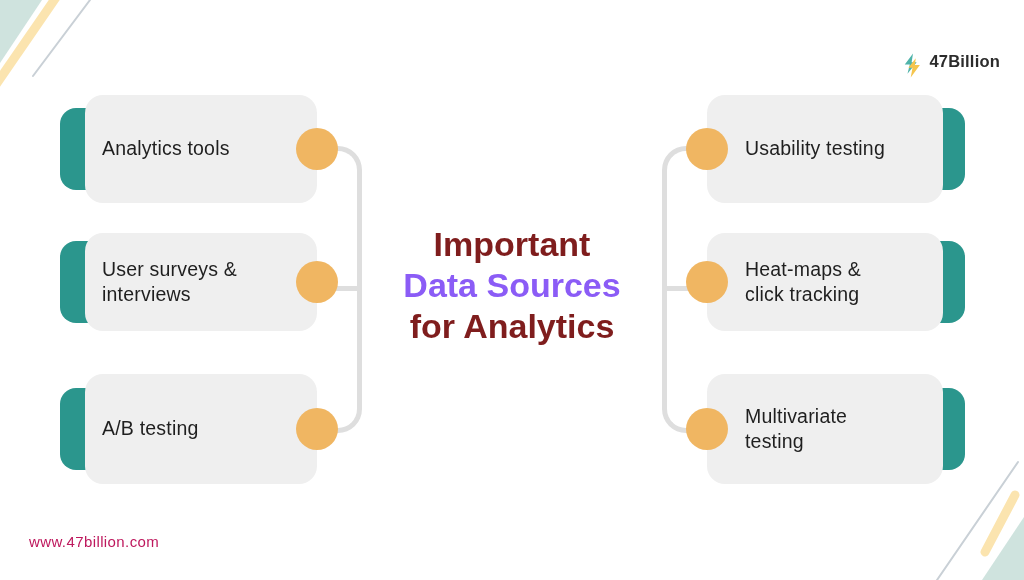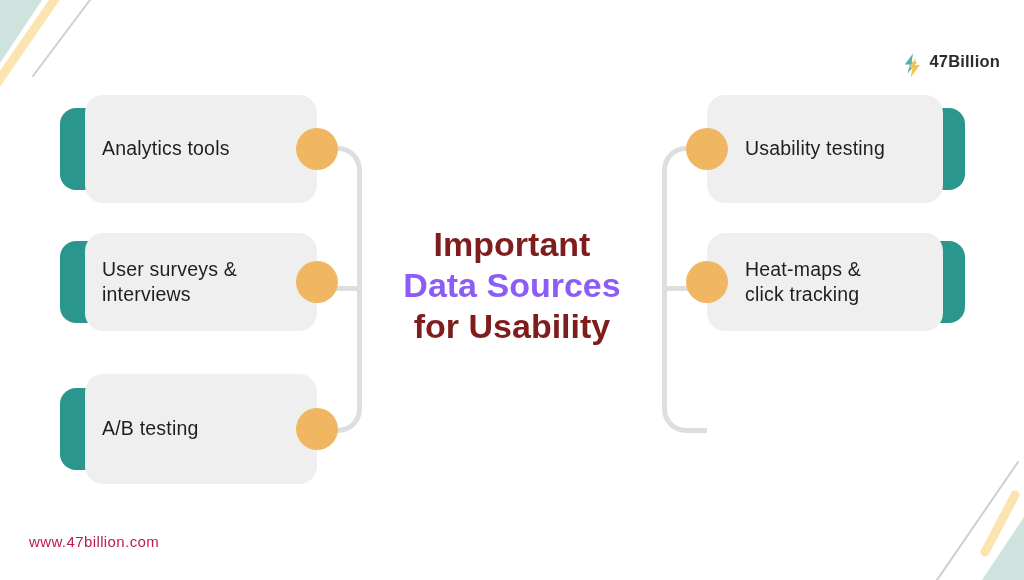--- a/index.html
+++ b/index.html
@@ -81,21 +81,21 @@
     <svg width="22" height="27" viewBox="0 0 24 28">
       <path d="M12 1 L3 13 H8.5 L6 23 L16 10.5 H10.5 Z" fill="#4fb3a9"></path>
       <path d="M15 6 L7 16.5 H11.5 L9.5 27 L19.5 13.5 H14 Z" fill="#f5c54e"></path>
     </svg>
     <span class="logo-text">47Billion</span>
   </div>
 
   <div class="title">
     <div class="title-line">Important</div>
     <div class="title-line accent">Data Sources</div>
-    <div class="title-line">for Usability</div>
+    <div class="title-line">for Analytics</div>
   </div>
 
   <div class="bracket bracket-left"></div>
   <div class="stub stub-left"></div>
   <div class="bracket bracket-right"></div>
   <div class="stub stub-right"></div>
 
   <div class="card-group gleft row0">
     <div class="tab"></div>
     <div class="panel">
@@ -131,16 +131,24 @@
 
   <div class="card-group gright row1">
     <div class="tab"></div>
     <div class="panel">
       <span class="card-label">Heat-maps &amp;
 click tracking</span>
     </div>
     <div class="dot"></div>
   </div>
 
+  <div class="card-group gright row2">
+    <div class="tab"></div>
+    <div class="panel">
+      <span class="card-label">Multivariate
+testing</span>
+    </div>
+    <div class="dot"></div>
+  </div>
 
   <div class="footer-url">www.47billion.com</div>
 
 </div>
 
 </body></html>

